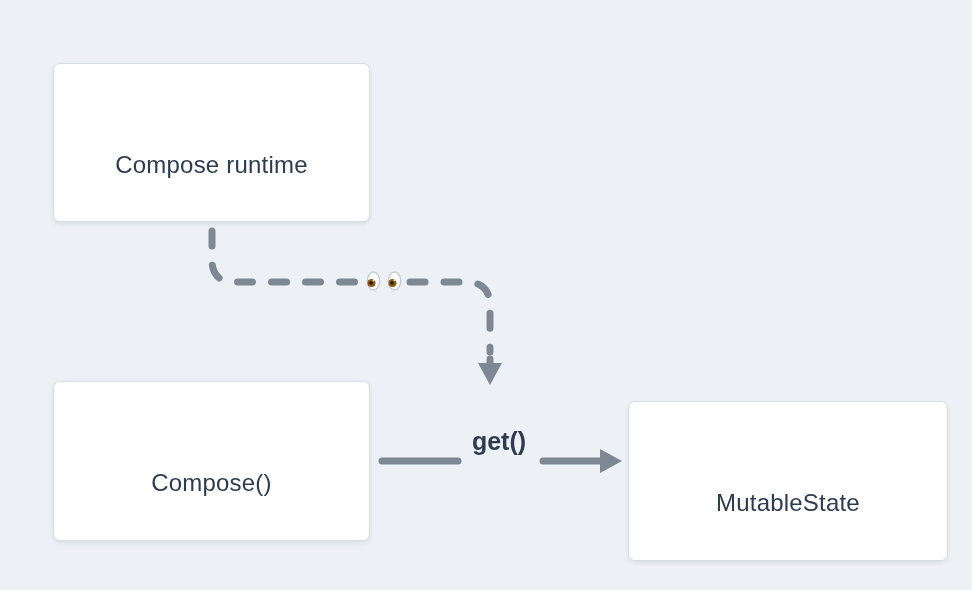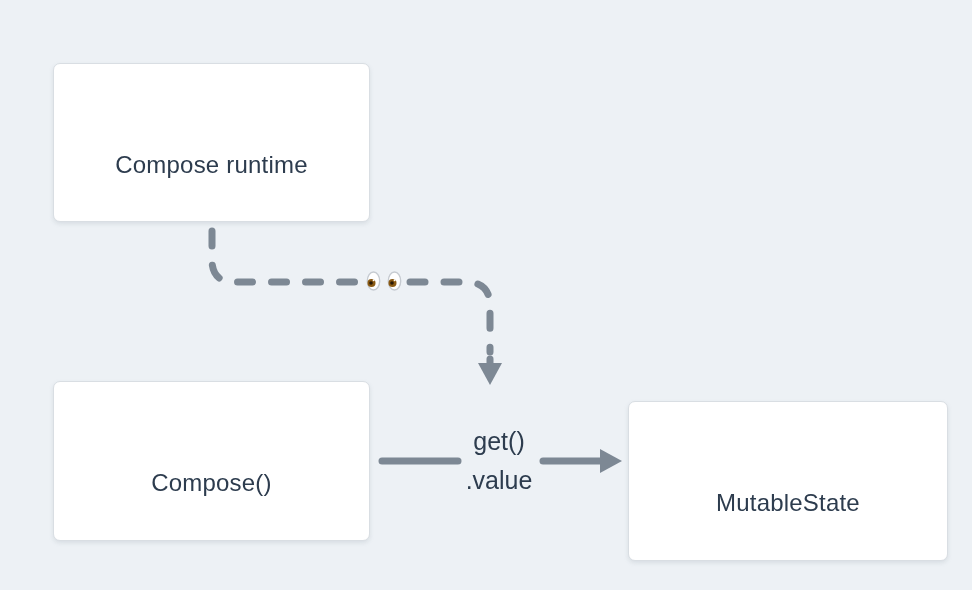--- a/index.html
+++ b/index.html
@@ -44,21 +44,21 @@
     width: 972px; height: 590px;
     pointer-events: none;
   }
   .edge-label {
     position: absolute;
     left: 437px;
     top: 422px;
     width: 124px;
     text-align: center;
     font-size: 25px;
-    font-weight: 400;
+    font-weight: 700;
     color: #2d3c4e;
     line-height: 39px;
   }
   .edge-label span { display: block; }
 </style>
 </head>
 <body>
 
 <div class="canvas">
 
@@ -92,16 +92,15 @@
       <circle cx="394.6" cy="280.2" r="1" fill="#ffffff"></circle>
     </g>
 
     <path d="M 382 461 L 458 461" fill="none" stroke-width="7" stroke-linecap="round" stroke="#7d8894"></path>
     <path d="M 543 461 L 601 461" fill="none" stroke-width="7" stroke-linecap="round" stroke="#7d8894"></path>
     <polygon points="600,449 600,473 622,461" fill="#7d8894"></polygon>
   </svg>
 
   <div class="edge-label">
     <span>get()</span>
-    <span>.value</span>
   </div>
 
 </div>
 
 </body></html>

